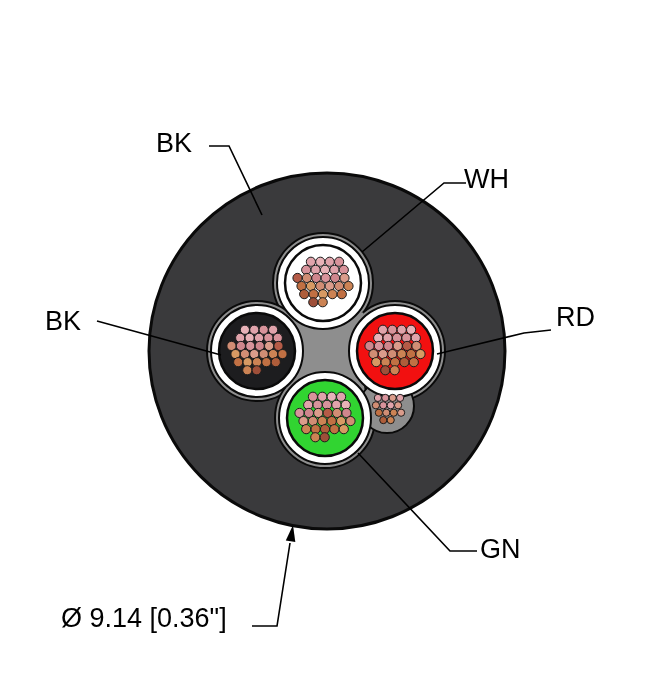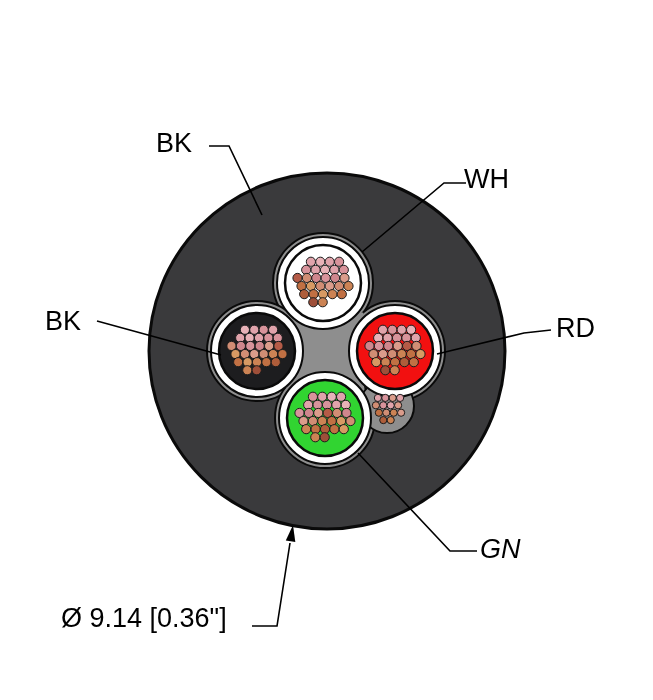--- a/index.html
+++ b/index.html
@@ -4,22 +4,22 @@
 <style>
   html,body{margin:0;padding:0;background:#ffffff;}
   #stage{position:relative;width:653px;height:700px;background:#ffffff;overflow:hidden;
          font-family:"Liberation Sans",sans-serif;}
   #diagram-svg{position:absolute;left:0;top:0;}
   .lbl{position:absolute;font-size:27px;color:#000;white-space:nowrap;line-height:1;
        font-family:"Liberation Sans",sans-serif;}
   #lbl-jacket-top{left:156px;top:130px;}
   #lbl-wh{left:464px;top:166px;}
   #lbl-bk-left{left:45px;top:308px;}
-  #lbl-rd{left:556px;top:315px;}
-  #lbl-gn{left:480px;top:536px;font-style:italic;}
+  #lbl-rd{left:556px;top:304px;}
+  #lbl-gn{left:480px;top:536px;}
   #lbl-dia{left:61px;top:605px;}
 </style>
 </head>
 <body>
 
 <div id="stage">
   <svg id="diagram-svg" width="653" height="700" viewBox="0 0 653 700">
       <circle cx="327" cy="351" r="178" fill="#3a3a3c" stroke="#0a0a0a" stroke-width="3"></circle>
       <circle cx="323" cy="283" r="50" fill="#8e8e8e" stroke="#0a0a0a" stroke-width="2"></circle>
       <circle cx="257" cy="351" r="50" fill="#8e8e8e" stroke="#0a0a0a" stroke-width="2"></circle>

